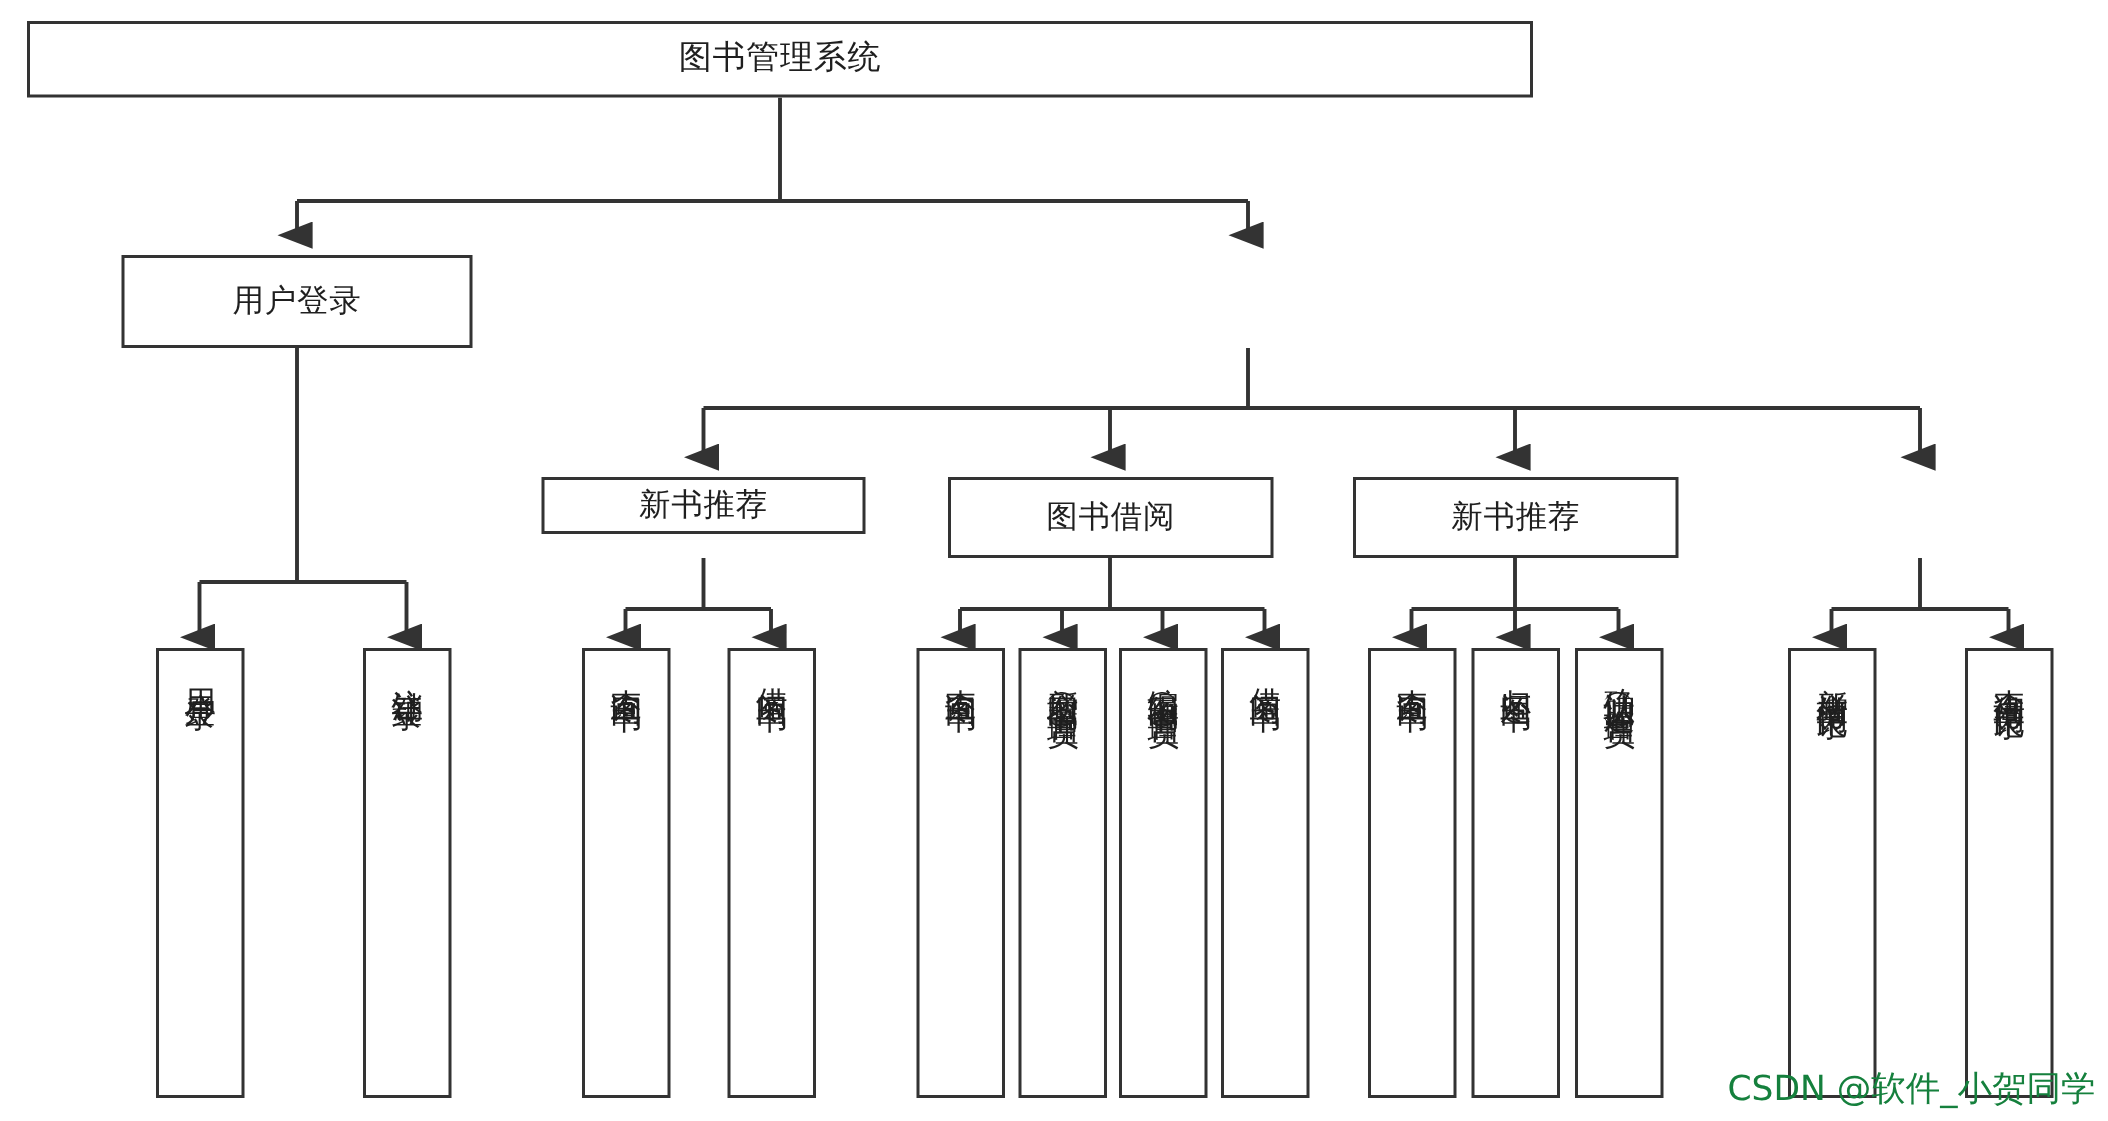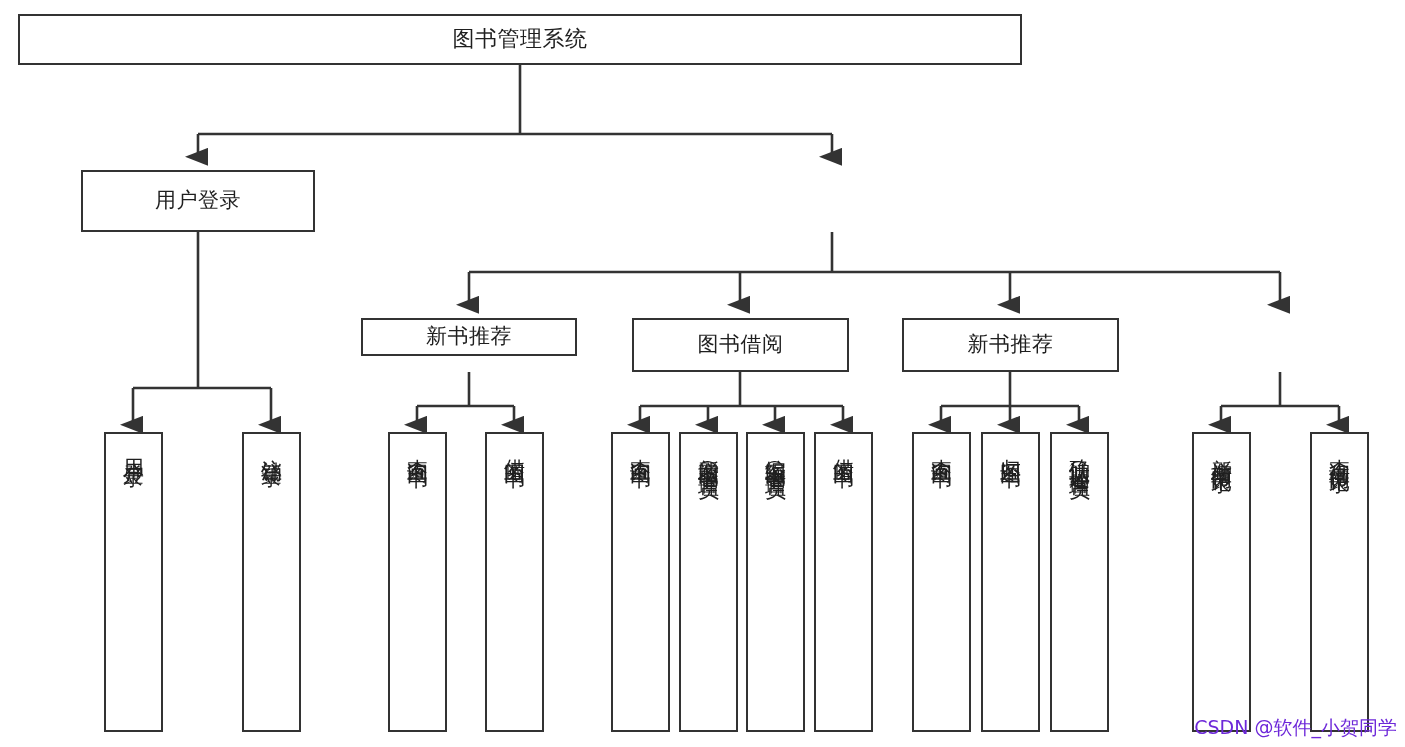--- a/index.html
+++ b/index.html
@@ -63,22 +63,22 @@
     font-size: 21px;
     line-height: 1.05;
     letter-spacing: 3px;
     white-space: nowrap;
     margin-top: 8px;
   }
   .watermark {
     position: absolute;
     right: 8px;
     bottom: 6px;
-    font-size: 19px;
-    color: #6d28d9;
+    font-size: 23px;
+    color: #15803d;
     z-index: 5;
     white-space: nowrap;
     user-select: none;
   }
 </style>
 </head>
 <body>
 
 <div id="diagram-root">
 

